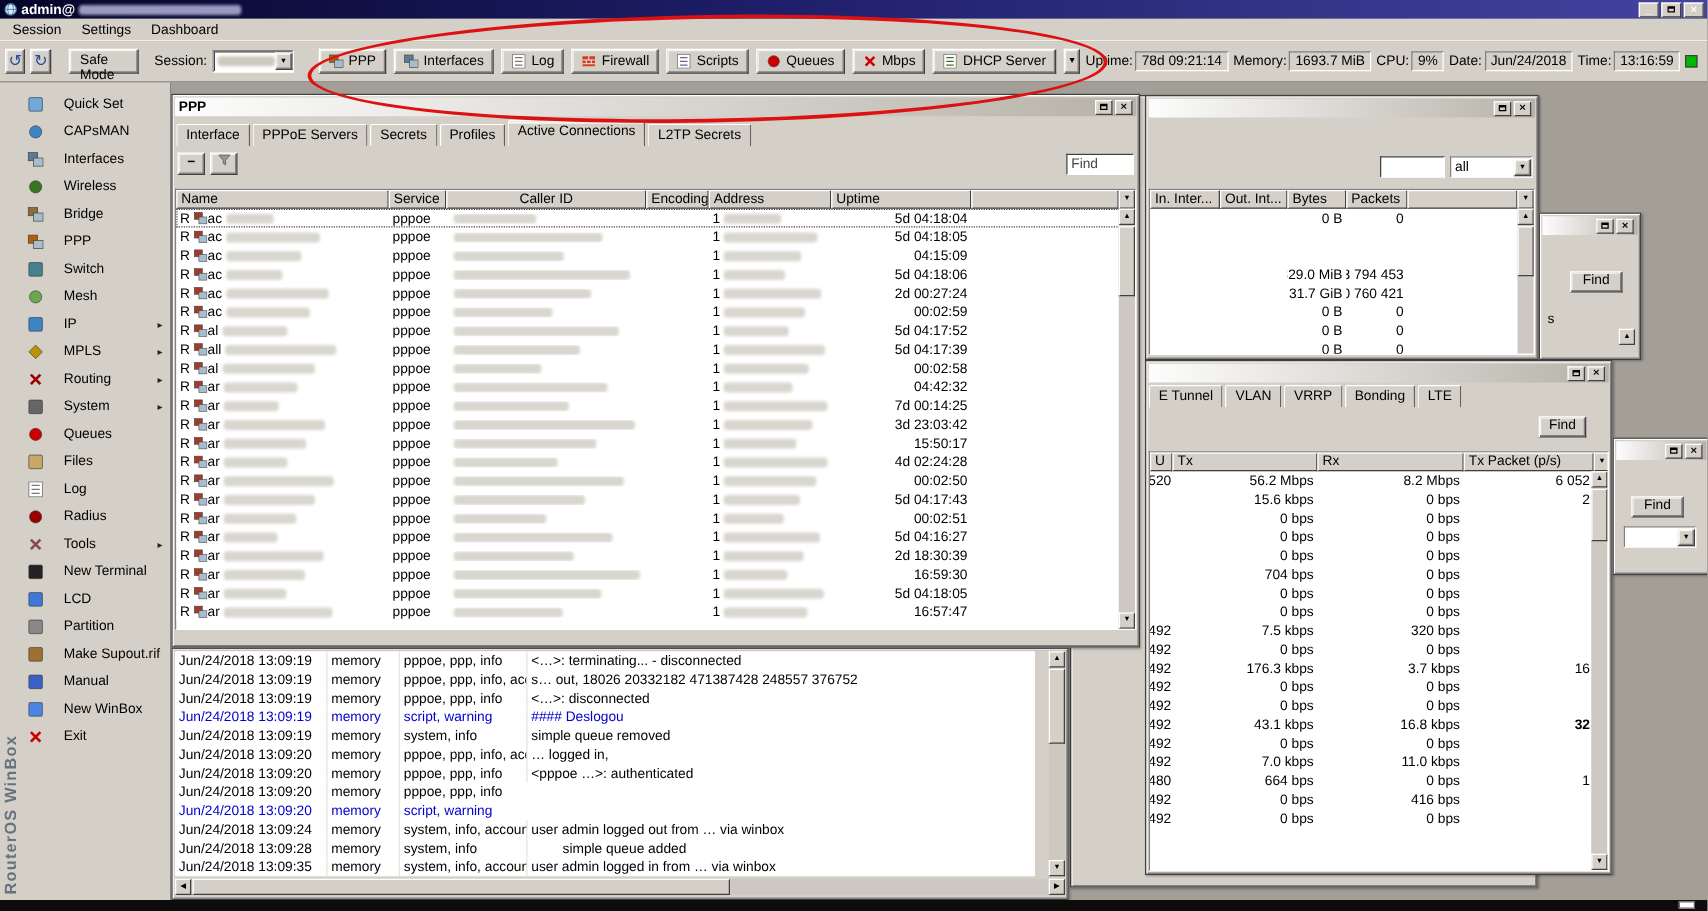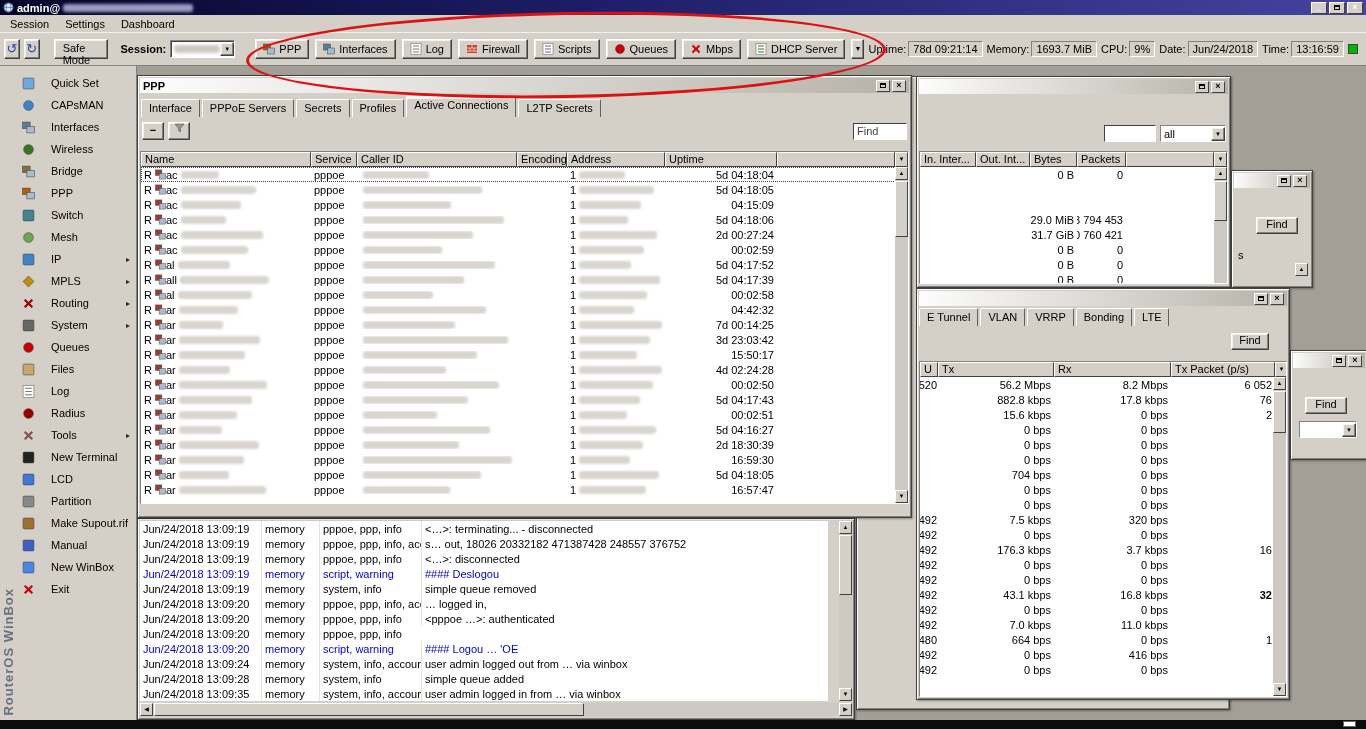--- a/index.html
+++ b/index.html
@@ -16,21 +16,21 @@
   
   #titlebar{position:absolute;left:0;top:0;width:1366px;height:15px;background:linear-gradient(90deg,#050528,#1e1e6a 45%,#4444a0);color:#fff;display:flex;align-items:center;gap:3px;padding:0 3px;font-weight:bold;}
   #title-buttons{margin-left:auto;display:flex;gap:2px;}
   #title-buttons .wbtn{width:16px;height:12px;}
   .blurbar{display:inline-block;height:8px;border-radius:3px;background:#9a9ac0;filter:blur(1.4px);}
   #menubar{position:absolute;left:0;top:15px;width:1366px;height:18px;background:#d4d0c8;border-bottom:1px solid #f2f0ec;display:flex;align-items:center;padding-left:2px;}
   .menu-item{padding:2px 8px;}
   #toolbar{position:absolute;left:0;top:33px;width:1366px;height:33px;background:#d4d0c8;border-bottom:1px solid #808080;display:flex;align-items:center;gap:4px;padding:0 4px;}
   .navbtn{width:22px;height:20px;text-align:center;line-height:18px;color:#2a4aa0;font-size:13px;}
   #safe-mode{height:20px;padding:2px 8px;margin-left:10px;}
-  #session-label{margin-left:8px;font-weight:bold;}
+  #session-label{margin-left:8px;}
   #session-combo{width:88px;height:18px;display:flex;align-items:center;padding-left:3px;}
   .cbtn{margin-left:auto;width:14px;height:14px;font-size:6px;line-height:12px;text-align:center;}
   #tb-buttons{display:flex;gap:6px;margin-left:16px;}
   .tbtn{height:20px;display:inline-flex;align-items:center;gap:4px;padding:2px 7px;white-space:nowrap;}
   #tb-dropdown{width:18px;height:20px;text-align:center;line-height:18px;font-size:7px;margin-left:2px;}
   #tb-status{margin-left:auto;display:flex;align-items:center;gap:4px;padding-right:4px;}
   .stat{display:inline-flex;align-items:center;gap:2px;white-space:nowrap;}
   .sval{background:#d4d0c8;border:1px solid;border-color:#808080 #fff #fff #808080;padding:1px 4px;}
   .health{display:inline-block;width:10px;height:10px;border:1px solid #404040;}
 
@@ -573,26 +573,20 @@
           </div>
         <div id="traffic-body">
             <div class="row">
               <span class="cell num" style="width: 18px; justify-content: flex-end; padding: 0px 1px;">520</span>
               <span class="cell num" style="width: 116px; justify-content: flex-end;">56.2 Mbps</span>
               <span class="cell num" style="width: 117px; justify-content: flex-end;">8.2 Mbps</span>
               <span class="cell num" style="width: 104px; justify-content: flex-end;">6 052</span>
             </div>
             <div class="row">
               <span class="cell num" style="width: 18px; justify-content: flex-end; padding: 0px 1px;"></span>
-              <span class="cell num" style="width: 116px; justify-content: flex-end;">882.8 kbps</span>
-              <span class="cell num" style="width: 117px; justify-content: flex-end;">17.8 kbps</span>
-              <span class="cell num" style="width: 104px; justify-content: flex-end;">76</span>
-            </div>
-            <div class="row">
-              <span class="cell num" style="width: 18px; justify-content: flex-end; padding: 0px 1px;"></span>
               <span class="cell num" style="width: 116px; justify-content: flex-end;">15.6 kbps</span>
               <span class="cell num" style="width: 117px; justify-content: flex-end;">0 bps</span>
               <span class="cell num" style="width: 104px; justify-content: flex-end;">2</span>
             </div>
             <div class="row">
               <span class="cell num" style="width: 18px; justify-content: flex-end; padding: 0px 1px;"></span>
               <span class="cell num" style="width: 116px; justify-content: flex-end;">0 bps</span>
               <span class="cell num" style="width: 117px; justify-content: flex-end;">0 bps</span>
               <span class="cell num" style="width: 104px; justify-content: flex-end;"></span>
             </div>
@@ -761,33 +755,32 @@
             </div>
             <div class="row lrow">
               <span class="cell" style="width: 122px;">Jun/24/2018 13:09:20</span>
               <span class="cell" style="width: 58px;">memory</span>
               <span class="cell" style="width: 102px;">pppoe, ppp, info</span>
             </div>
             <div class="row lrow hl">
               <span class="cell" style="width: 122px;">Jun/24/2018 13:09:20</span>
               <span class="cell" style="width: 58px;">memory</span>
               <span class="cell" style="width: 102px;">script, warning</span>
-              <span class="cell" style="flex: 1 1 0%; width: auto;">#### Logou … 'OE</span>
             </div>
             <div class="row lrow">
               <span class="cell" style="width: 122px;">Jun/24/2018 13:09:24</span>
               <span class="cell" style="width: 58px;">memory</span>
               <span class="cell" style="width: 102px;">system, info, account</span>
               <span class="cell" style="flex: 1 1 0%; width: auto;">user admin logged out from … via winbox</span>
             </div>
             <div class="row lrow">
               <span class="cell" style="width: 122px;">Jun/24/2018 13:09:28</span>
               <span class="cell" style="width: 58px;">memory</span>
               <span class="cell" style="width: 102px;">system, info</span>
-              <span class="cell" style="flex: 1 1 0%; width: auto;">simple queue added</span>
+              <span class="cell" style="flex: 1 1 0%; width: auto; margin-left: 25px;">simple queue added</span>
             </div>
             <div class="row lrow">
               <span class="cell" style="width: 122px;">Jun/24/2018 13:09:35</span>
               <span class="cell" style="width: 58px;">memory</span>
               <span class="cell" style="width: 102px;">system, info, account</span>
               <span class="cell" style="flex: 1 1 0%; width: auto;">user admin logged in from … via winbox</span>
             </div>
           </div>
       </div>
       <div class="vsb" style="right:2px;top:2px;height:180px;">
@@ -826,21 +819,21 @@
                 <path d="M1 1h9L6.5 5.2V9L4.5 7.6V5.2z" fill="#9a9689" stroke="#555" stroke-width="0.6"></path>
               </svg>
             </span>
         </span>
         <input class="find" style="width: 54px; margin-left: auto;" placeholder="Find">
       </div>
       <div class="list" style="left:2px;right:2px;top:75px;bottom:13px;">
         <div class="hrow" id="ppp-header">
             <span class="th" style="width: 170px;">Name</span>
             <span class="th" style="width: 46px;">Service</span>
-            <span class="th" style="width: 160px;">Caller ID</span>
+            <span class="th" style="width: 160px; text-align: center;">Caller ID</span>
             <span class="th" style="width: 50px;">Encoding</span>
             <span class="th" style="width: 98px;">Address</span>
             <span class="th" style="width: 112px;">Uptime</span>
             <span class="th fill"></span>
             <span class="th colsel">▼</span>
           </div>
         <div id="ppp-body">
             <div class="row focus">
               <span class="cell" style="width: 170px;">
                 <span class="flag">R</span>

